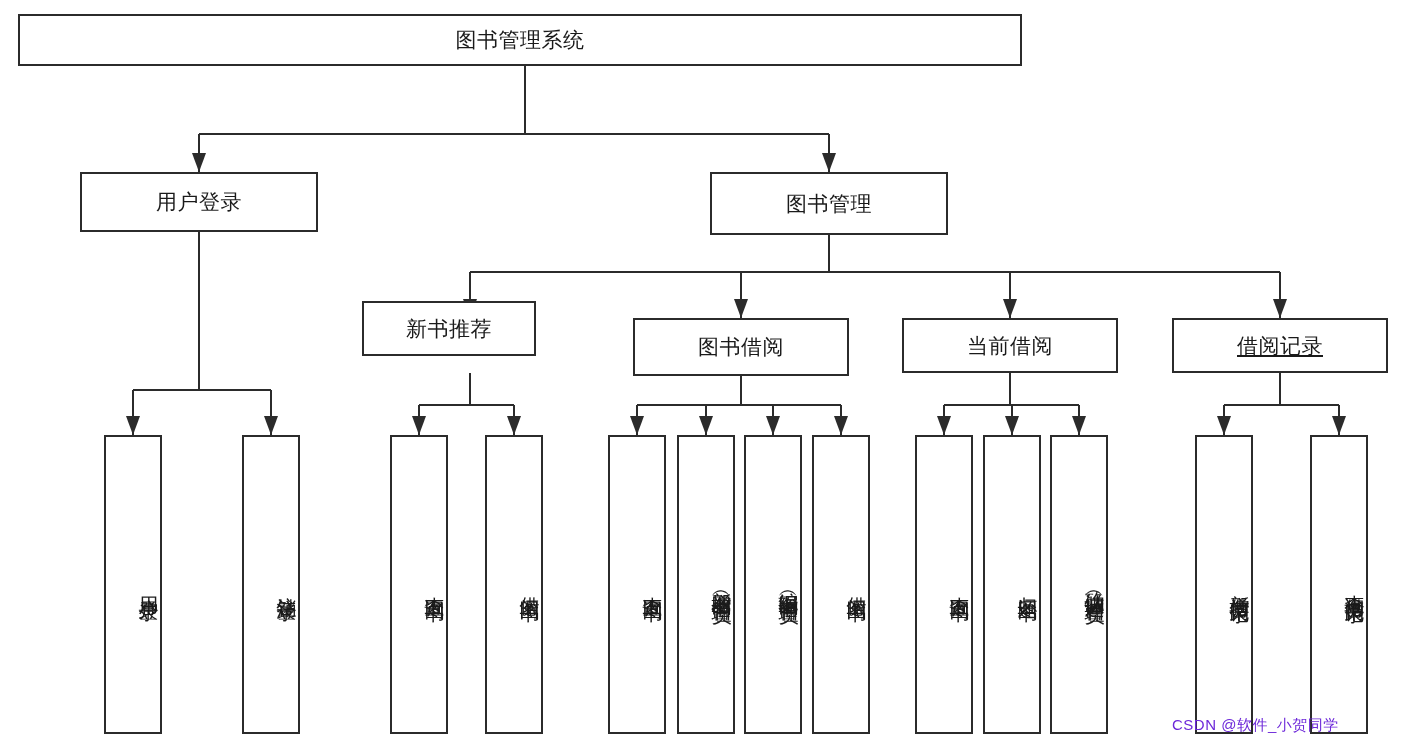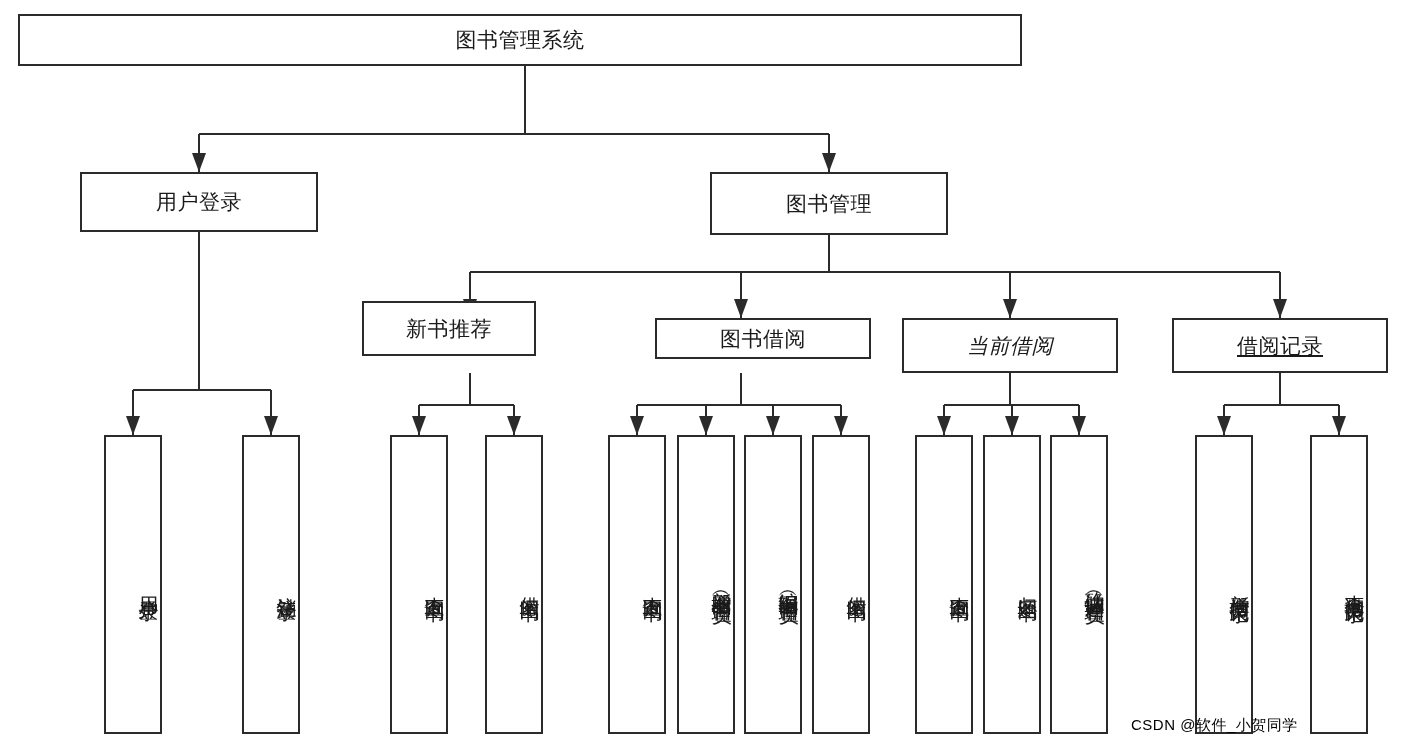--- a/index.html
+++ b/index.html
@@ -130,24 +130,24 @@
       </div>
       <div class="node horiz" style="left: 80px; top: 172px; width: 238px; height: 60px;">
         <span class="label">用户登录</span>
       </div>
       <div class="node horiz" style="left: 710px; top: 172px; width: 238px; height: 63px;">
         <span class="label">图书管理</span>
       </div>
       <div class="node horiz" style="left: 362px; top: 301px; width: 174px; height: 55px;">
         <span class="label">新书推荐</span>
       </div>
-      <div class="node horiz" style="left: 655px; top: 318px; width: 216px; height: 41px;">
+      <div class="node horiz" style="left: 633px; top: 318px; width: 216px; height: 58px;">
         <span class="label">图书借阅</span>
       </div>
-      <div class="node horiz" style="left: 902px; top: 318px; width: 216px; height: 55px; font-style: italic;">
+      <div class="node horiz" style="left: 902px; top: 318px; width: 216px; height: 55px;">
         <span class="label">当前借阅</span>
       </div>
       <div class="node horiz" style="left: 1172px; top: 318px; width: 216px; height: 55px; text-decoration: underline;">
         <span class="label">借阅记录</span>
       </div>
       <div class="node vert" style="left: 104px; top: 435px; width: 58px; height: 299px;">
         <span class="label">用户登录</span>
       </div>
       <div class="node vert" style="left: 242px; top: 435px; width: 58px; height: 299px;">
         <span class="label">注销登录</span>
@@ -179,14 +179,14 @@
       <div class="node vert" style="left: 1050px; top: 435px; width: 58px; height: 299px;">
         <span class="label">确认归还（管理员）</span>
       </div>
       <div class="node vert" style="left: 1195px; top: 435px; width: 58px; height: 299px;">
         <span class="label">新增借阅记录</span>
       </div>
       <div class="node vert" style="left: 1310px; top: 435px; width: 58px; height: 299px;">
         <span class="label">查询借阅记录</span>
       </div>
     </div>
-  <div id="watermark" style="left: 1131px; top: 716px; color: #000000;">CSDN @软件_小贺同学</div>
+  <div id="watermark" style="left: 1172px; top: 716px; color: #6d28d9;">CSDN @软件_小贺同学</div>
 </div>
 
 </body></html>

